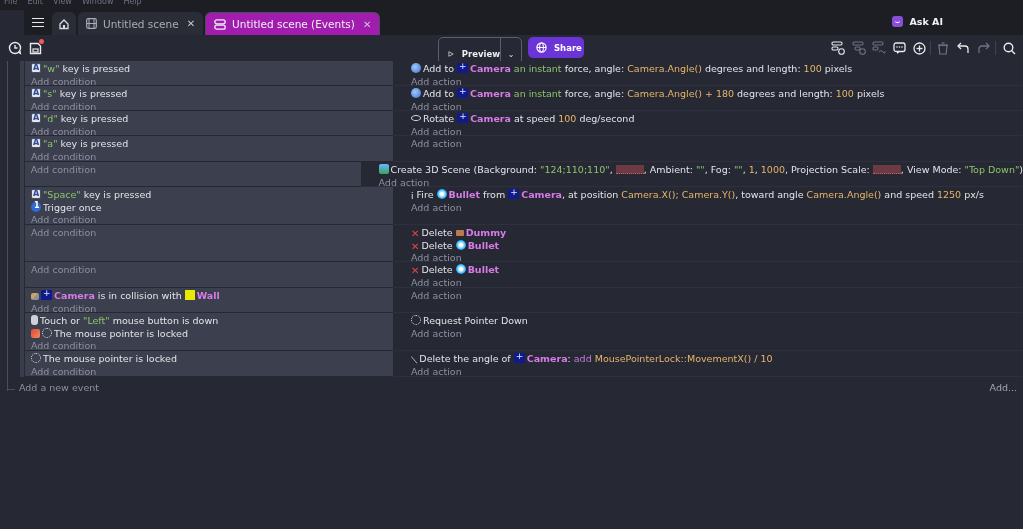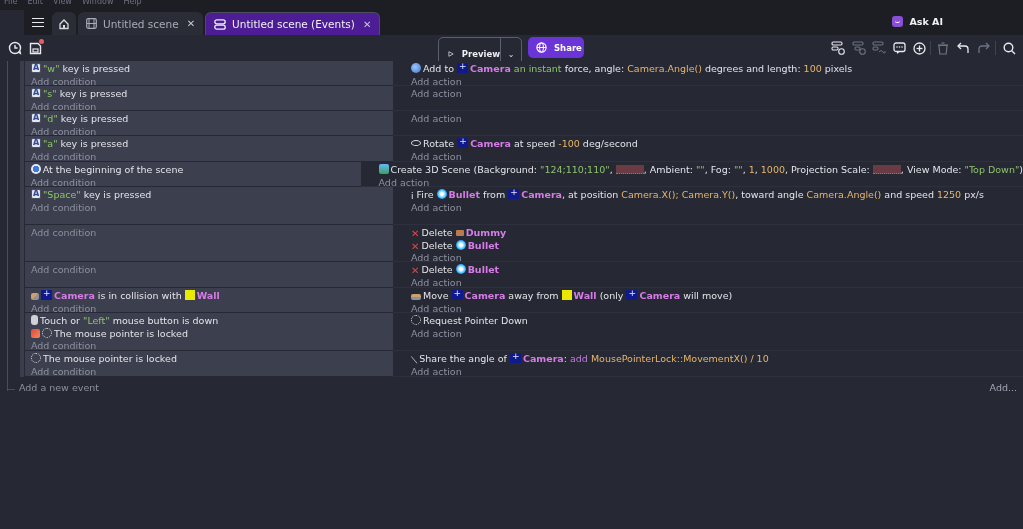--- a/index.html
+++ b/index.html
@@ -25,21 +25,21 @@
   }
   .hamburger {
     width: 28px; height: 25px; display: flex; align-items: center; justify-content: center;
   }
   .hamburger i { display: block; width: 12px; height: 1.6px; background: #e8e8ee; box-shadow: 0 -4px 0 #e8e8ee, 0 4px 0 #e8e8ee; }
   .tab {
     height: 23px; display: flex; align-items: center; gap: 6px; padding: 0 8px;
     background: #2a2c36; border-radius: 6px 6px 0 0; margin-right: 2px;
     color: #a9abb8; font-size: 10.5px; white-space: nowrap;
   }
-  .tab.active { background: #4c1d95; color: #f1f1f5; border: 1px solid #4b4e5c; border-bottom: none; }
+  .tab.active { background: #a21caf; color: #f1f1f5; border: 1px solid #4b4e5c; border-bottom: none; }
   .tab .close { font-size: 10px; color: #c7c9d4; margin-left: 2px; }
   .tab-home { width: 24px; padding: 0; justify-content: center; }
   .askai {
     position: absolute; right: 104px; top: 6px; display: flex; align-items: center; gap: 6px;
     font-size: 9.5px; font-weight: bold; color: #f0f0f4;
   }
   .askai .ai-face { width: 11px; height: 11px; border-radius: 3px; background: #8a4fd8; display: inline-block; position: relative; }
   .askai .ai-face::after { content: ""; position: absolute; left: 3px; top: 4px; width: 5px; height: 2px; border-bottom: 1px solid #fff; border-radius: 0 0 3px 3px; }
 
   
@@ -268,59 +268,60 @@
         <div class="add">Add action</div>
       </div>
     </div>
     <div class="ev" style="top: 86px; height: 25px;">
       <div class="ev-handle"></div>
       <div class="ev-cond">
         <div class="line"><span class="ico ico-key"></span><span></span><span class="str">"s"</span><span> key is pressed</span></div>
         <div class="add">Add condition</div>
       </div>
       <div class="ev-act">
+        <div class="line"><span class="ico ico-force"></span><span>Add to </span><span class="ico ico-cam"></span><span class="obj">Camera</span><span class="kw"> an instant</span><span> force, angle: </span><span class="expr">Camera.Angle() + 180</span><span> degrees and length: </span><span class="num">100</span><span> pixels</span></div>
         <div class="add">Add action</div>
       </div>
     </div>
     <div class="ev" style="top: 111px; height: 25px;">
       <div class="ev-handle"></div>
       <div class="ev-cond">
         <div class="line"><span class="ico ico-key"></span><span></span><span class="str">"d"</span><span> key is pressed</span></div>
         <div class="add">Add condition</div>
       </div>
       <div class="ev-act">
+        <div class="line"><span class="ico ico-rotate"></span><span>Rotate </span><span class="ico ico-cam"></span><span class="obj">Camera</span><span> at speed </span><span class="num">100</span><span> deg/second</span></div>
         <div class="add">Add action</div>
       </div>
     </div>
     <div class="ev" style="top: 136px; height: 26px;">
       <div class="ev-handle"></div>
       <div class="ev-cond">
         <div class="line"><span class="ico ico-key"></span><span></span><span class="str">"a"</span><span> key is pressed</span></div>
         <div class="add">Add condition</div>
       </div>
       <div class="ev-act">
-        <div class="line"><span class="ico ico-rotate"></span><span>Rotate </span><span class="ico ico-cam"></span><span class="obj">Camera</span><span> at speed </span><span class="num">-100</span><span> deg/second</span></div>
         <div class="add">Add action</div>
       </div>
     </div>
     <div class="ev" style="top: 162px; height: 25px;">
       <div class="ev-handle"></div>
       <div class="ev-cond">
-        <div class="line"><span class="ico ico-scene"></span><span>At the beginning of the scene</span></div>
         <div class="add">Add condition</div>
       </div>
       <div class="ev-act">
         <div class="line"><span class="ico ico-3d"></span><span>Create 3D Scene (Background: </span><span class="str">"124;110;110"</span><span>, </span><span class="blank"></span><span>, Ambient: </span><span class="str">""</span><span>, Fog: </span><span class="str">""</span><span>, </span><span class="num">1</span><span>, </span><span class="num">1000</span><span>, Projection Scale: </span><span class="blank"></span><span>, View Mode: </span><span class="str">"Top Down"</span><span>)</span></div>
         <div class="add">Add action</div>
       </div>
     </div>
     <div class="ev" style="top: 187px; height: 38px;">
       <div class="ev-handle"></div>
       <div class="ev-cond">
         <div class="line"><span class="ico ico-key"></span><span></span><span class="str">"Space"</span><span> key is pressed</span></div>
+        <div class="line"><span class="ico ico-once"></span><span>Trigger once</span></div>
         <div class="add">Add condition</div>
       </div>
       <div class="ev-act">
         <div class="line"><span class="ico ico-fire">ⅰ</span><span>Fire </span><span class="ico ico-bullet"></span><span class="obj">Bullet</span><span> from </span><span class="ico ico-cam"></span><span class="obj">Camera</span><span>, at position </span><span class="expr">Camera.X(); Camera.Y()</span><span>, toward angle </span><span class="expr">Camera.Angle()</span><span> and speed </span><span class="num">1250</span><span> px/s</span></div>
         <div class="add">Add action</div>
       </div>
     </div>
     <div class="ev" style="top: 225px; height: 37px;">
       <div class="ev-handle"></div>
       <div class="ev-cond">
@@ -342,21 +343,20 @@
         <div class="add">Add action</div>
       </div>
     </div>
     <div class="ev" style="top: 288px; height: 25px;">
       <div class="ev-handle"></div>
       <div class="ev-cond">
         <div class="line"><span class="ico ico-coll"></span><span></span><span class="ico ico-cam"></span><span class="obj">Camera</span><span> is in collision with </span><span class="ico ico-wall"></span><span class="obj">Wall</span></div>
         <div class="add">Add condition</div>
       </div>
       <div class="ev-act">
-        <div class="line"><span class="ico ico-move"></span><span>Move </span><span class="ico ico-cam"></span><span class="obj">Camera</span><span> away from </span><span class="ico ico-wall"></span><span class="obj">Wall</span><span> (only </span><span class="ico ico-cam"></span><span class="obj">Camera</span><span> will move)</span></div>
         <div class="add">Add action</div>
       </div>
     </div>
     <div class="ev" style="top: 313px; height: 38px;">
       <div class="ev-handle"></div>
       <div class="ev-cond">
         <div class="line"><span class="ico ico-touch"></span><span>Touch or </span><span class="str">"Left"</span><span> mouse button is down</span></div>
         <div class="line"><span class="ico ico-invert"></span><span class="ico ico-lock"></span><span>The mouse pointer is locked</span></div>
         <div class="add">Add condition</div>
       </div>
@@ -365,20 +365,20 @@
         <div class="add">Add action</div>
       </div>
     </div>
     <div class="ev" style="top: 351px; height: 26px;">
       <div class="ev-handle"></div>
       <div class="ev-cond">
         <div class="line"><span class="ico ico-lock"></span><span>The mouse pointer is locked</span></div>
         <div class="add">Add condition</div>
       </div>
       <div class="ev-act">
-        <div class="line"><span class="ico ico-angle">⟍</span><span>Share the angle of </span><span class="ico ico-cam"></span><span class="obj">Camera</span><span>: </span><span class="op">add</span><span> </span><span class="expr">MousePointerLock::MovementX() / 10</span></div>
+        <div class="line"><span class="ico ico-angle">⟍</span><span>Delete the angle of </span><span class="ico ico-cam"></span><span class="obj">Camera</span><span>: </span><span class="op">add</span><span> </span><span class="expr">MousePointerLock::MovementX() / 10</span></div>
         <div class="add">Add action</div>
       </div>
     </div>
   </div>
 
 <div class="add-event">Add a new event</div>
 <div class="add-dots">Add...</div>
 
 </body></html>

